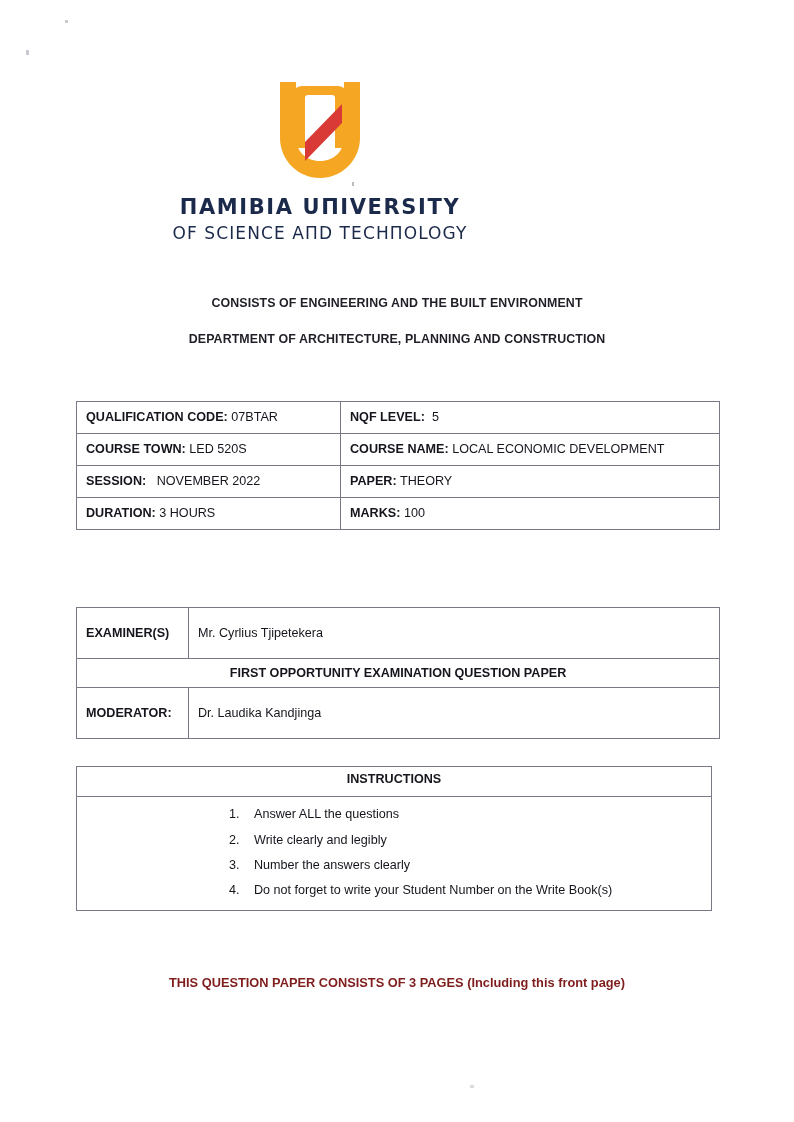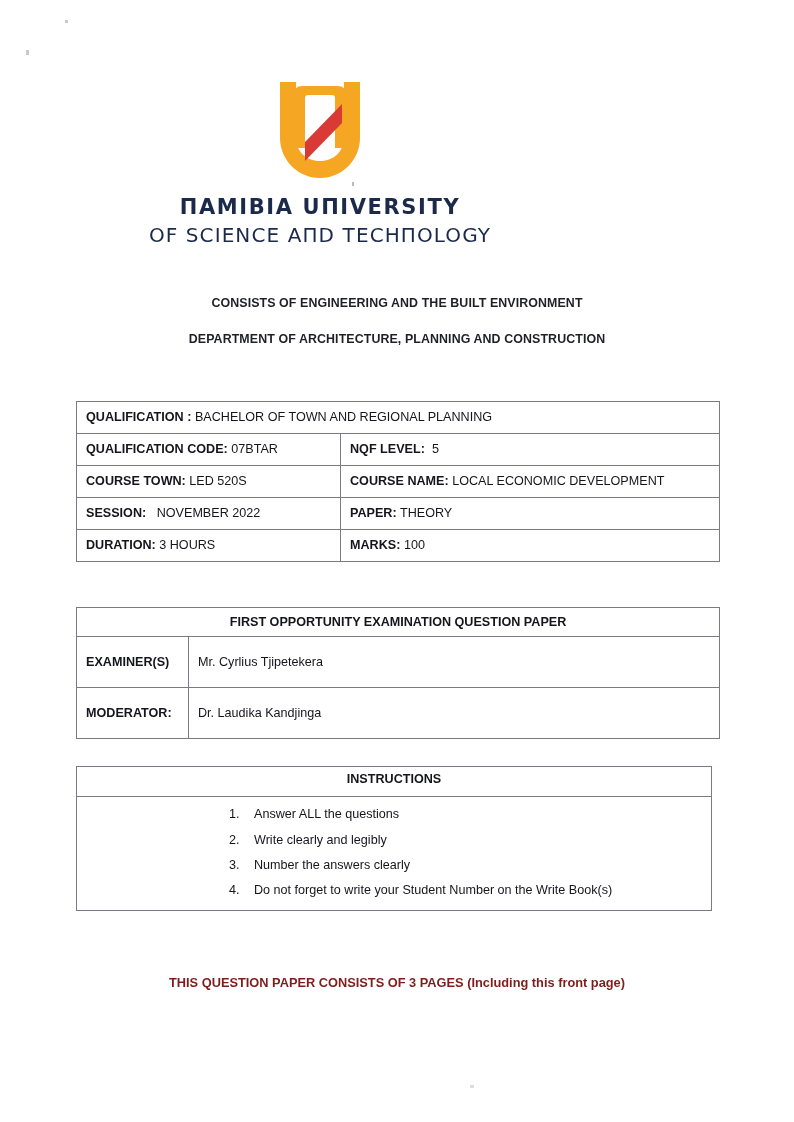--- a/index.html
+++ b/index.html
@@ -37,21 +37,21 @@
     color: #1b2a4a;
     letter-spacing: 1.6px;
     font-size: 21px;
     line-height: 1.32;
   }
   .uni-name-sub {
     font-family: "DejaVu Sans", sans-serif;
     font-weight: normal;
     color: #1b2a4a;
     letter-spacing: 1.1px;
-    font-size: 20px;
+    font-size: 17px;
     line-height: 1.35;
   }
 
   
   .heading-line {
     position: absolute;
     left: 0;
     width: 794px;
     text-align: center;
     font-weight: bold;
@@ -176,26 +176,20 @@
 <div class="heading-line" id="faculty-line">CONSISTS OF ENGINEERING AND THE BUILT ENVIRONMENT</div>
 <div class="heading-line" id="department-line">DEPARTMENT OF ARCHITECTURE, PLANNING AND CONSTRUCTION</div>
 
 <table class="doc-table" id="qualification-table">
   <colgroup>
     <col style="width:264px">
     <col style="width:379px">
   </colgroup>
   <tbody>
     <tr>
-      <td colspan="2">
-        <b>QUALIFICATION :</b>
-        <span>BACHELOR OF TOWN AND REGIONAL PLANNING</span>
-      </td>
-    </tr>
-    <tr>
       <td>
         <b>QUALIFICATION CODE:</b>
         <span>07BTAR</span>
       </td>
       <td>
         <b>NQF LEVEL:</b>
         &nbsp;<span>5</span>
       </td>
     </tr>
     <tr>
@@ -231,27 +225,27 @@
   </tbody>
 </table>
 
 <table class="doc-table" id="examiner-table">
   <colgroup>
     <col style="width:112px">
     <col style="width:531px">
   </colgroup>
   <tbody>
     <tr>
-      <td colspan="2" class="exam-title-cell">FIRST OPPORTUNITY EXAMINATION QUESTION PAPER</td>
-    </tr>
-    <tr>
       <td class="tall-cell">
         <b>EXAMINER(S)</b>
       </td>
       <td class="tall-cell">Mr. Cyrlius Tjipetekera</td>
+    </tr>
+    <tr>
+      <td colspan="2" class="exam-title-cell">FIRST OPPORTUNITY EXAMINATION QUESTION PAPER</td>
     </tr>
     <tr>
       <td class="tall-cell">
         <b>MODERATOR:</b>
       </td>
       <td class="tall-cell">Dr. Laudika Kandjinga</td>
     </tr>
   </tbody>
 </table>
 

